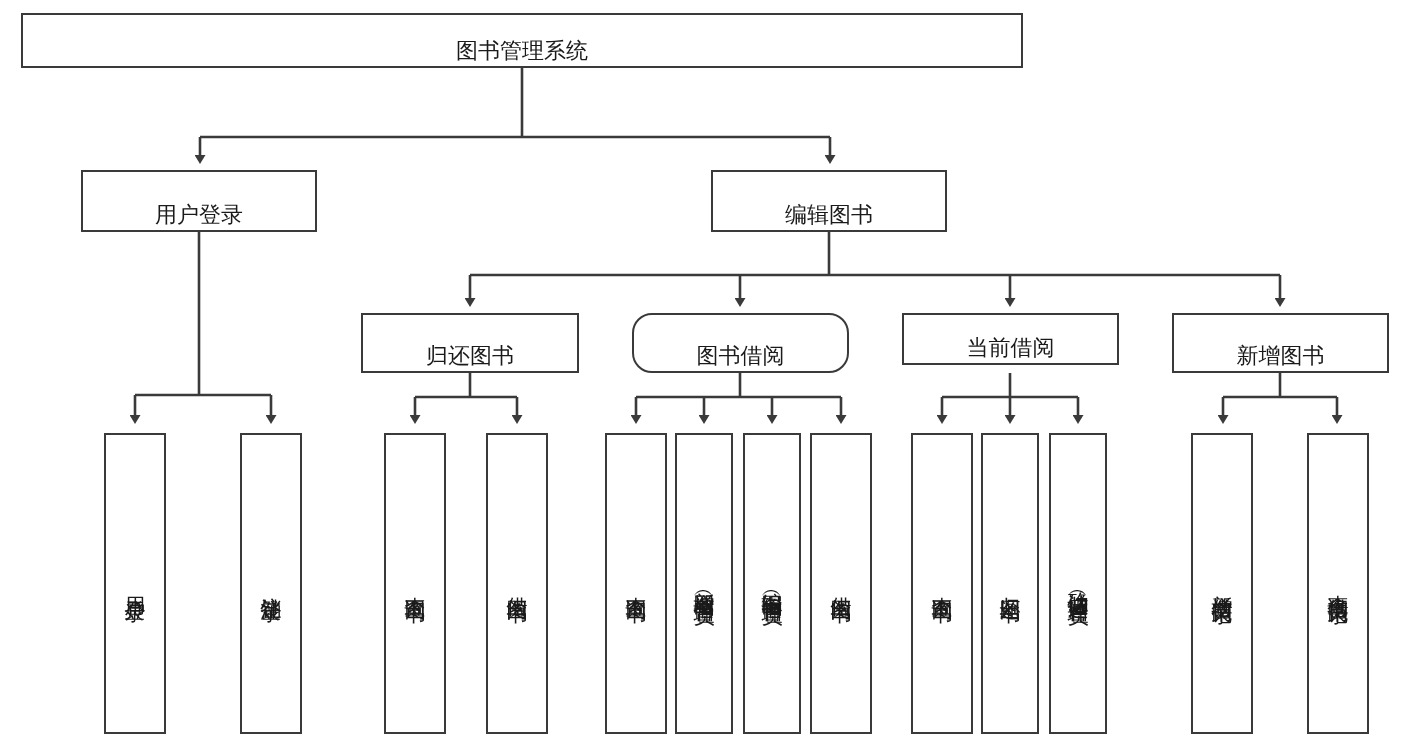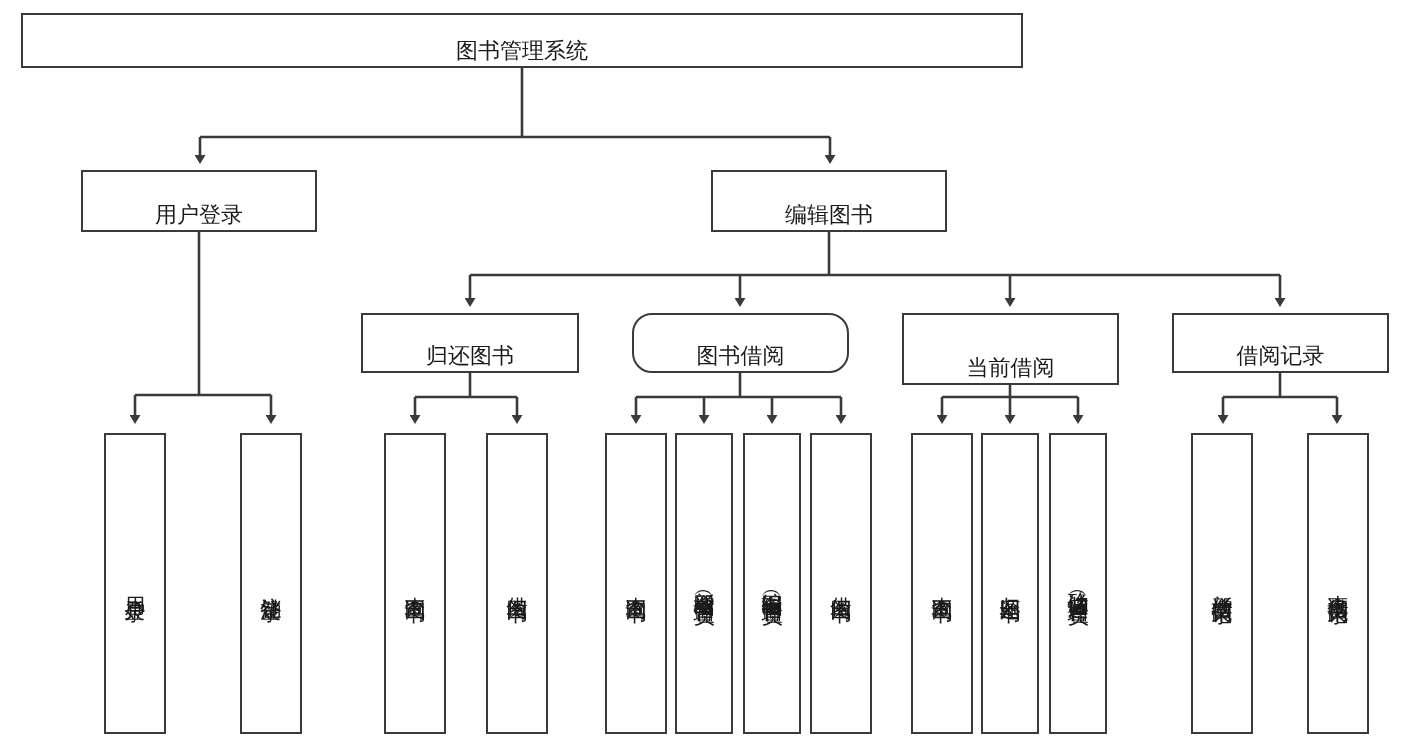--- a/index.html
+++ b/index.html
@@ -133,25 +133,25 @@
   <div class="node horiz" style="left:711px; top:170px; width:236px; height:62px;">
     <span class="label">编辑图书</span>
   </div>
 
   <div class="node horiz" style="left:361px; top:313px; width:218px; height:60px;">
     <span class="label">归还图书</span>
   </div>
   <div class="node horiz" style="left:632px; top:313px; width:217px; height:60px;border-radius:20px;">
     <span class="label">图书借阅</span>
   </div>
-  <div class="node horiz" style="left:902px; top:313px; width:217px; height:72px;">
+  <div class="node horiz" style="left:902px; top:313px; width:217px; height:52px;">
     <span class="label">当前借阅</span>
   </div>
   <div class="node horiz" style="left:1172px; top:313px; width:217px; height:60px;">
-    <span class="label">借阅记录</span>
+    <span class="label">新增图书</span>
   </div>
 
   <div class="node vert" style="left:104px; top:433px; width:62px; height:301px;">
     <span class="label">用户登录</span>
   </div>
   <div class="node vert" style="left:240px; top:433px; width:62px; height:301px;">
     <span class="label">注销登录</span>
   </div>
 
   <div class="node vert" style="left:384px; top:433px; width:62px; height:301px;">

